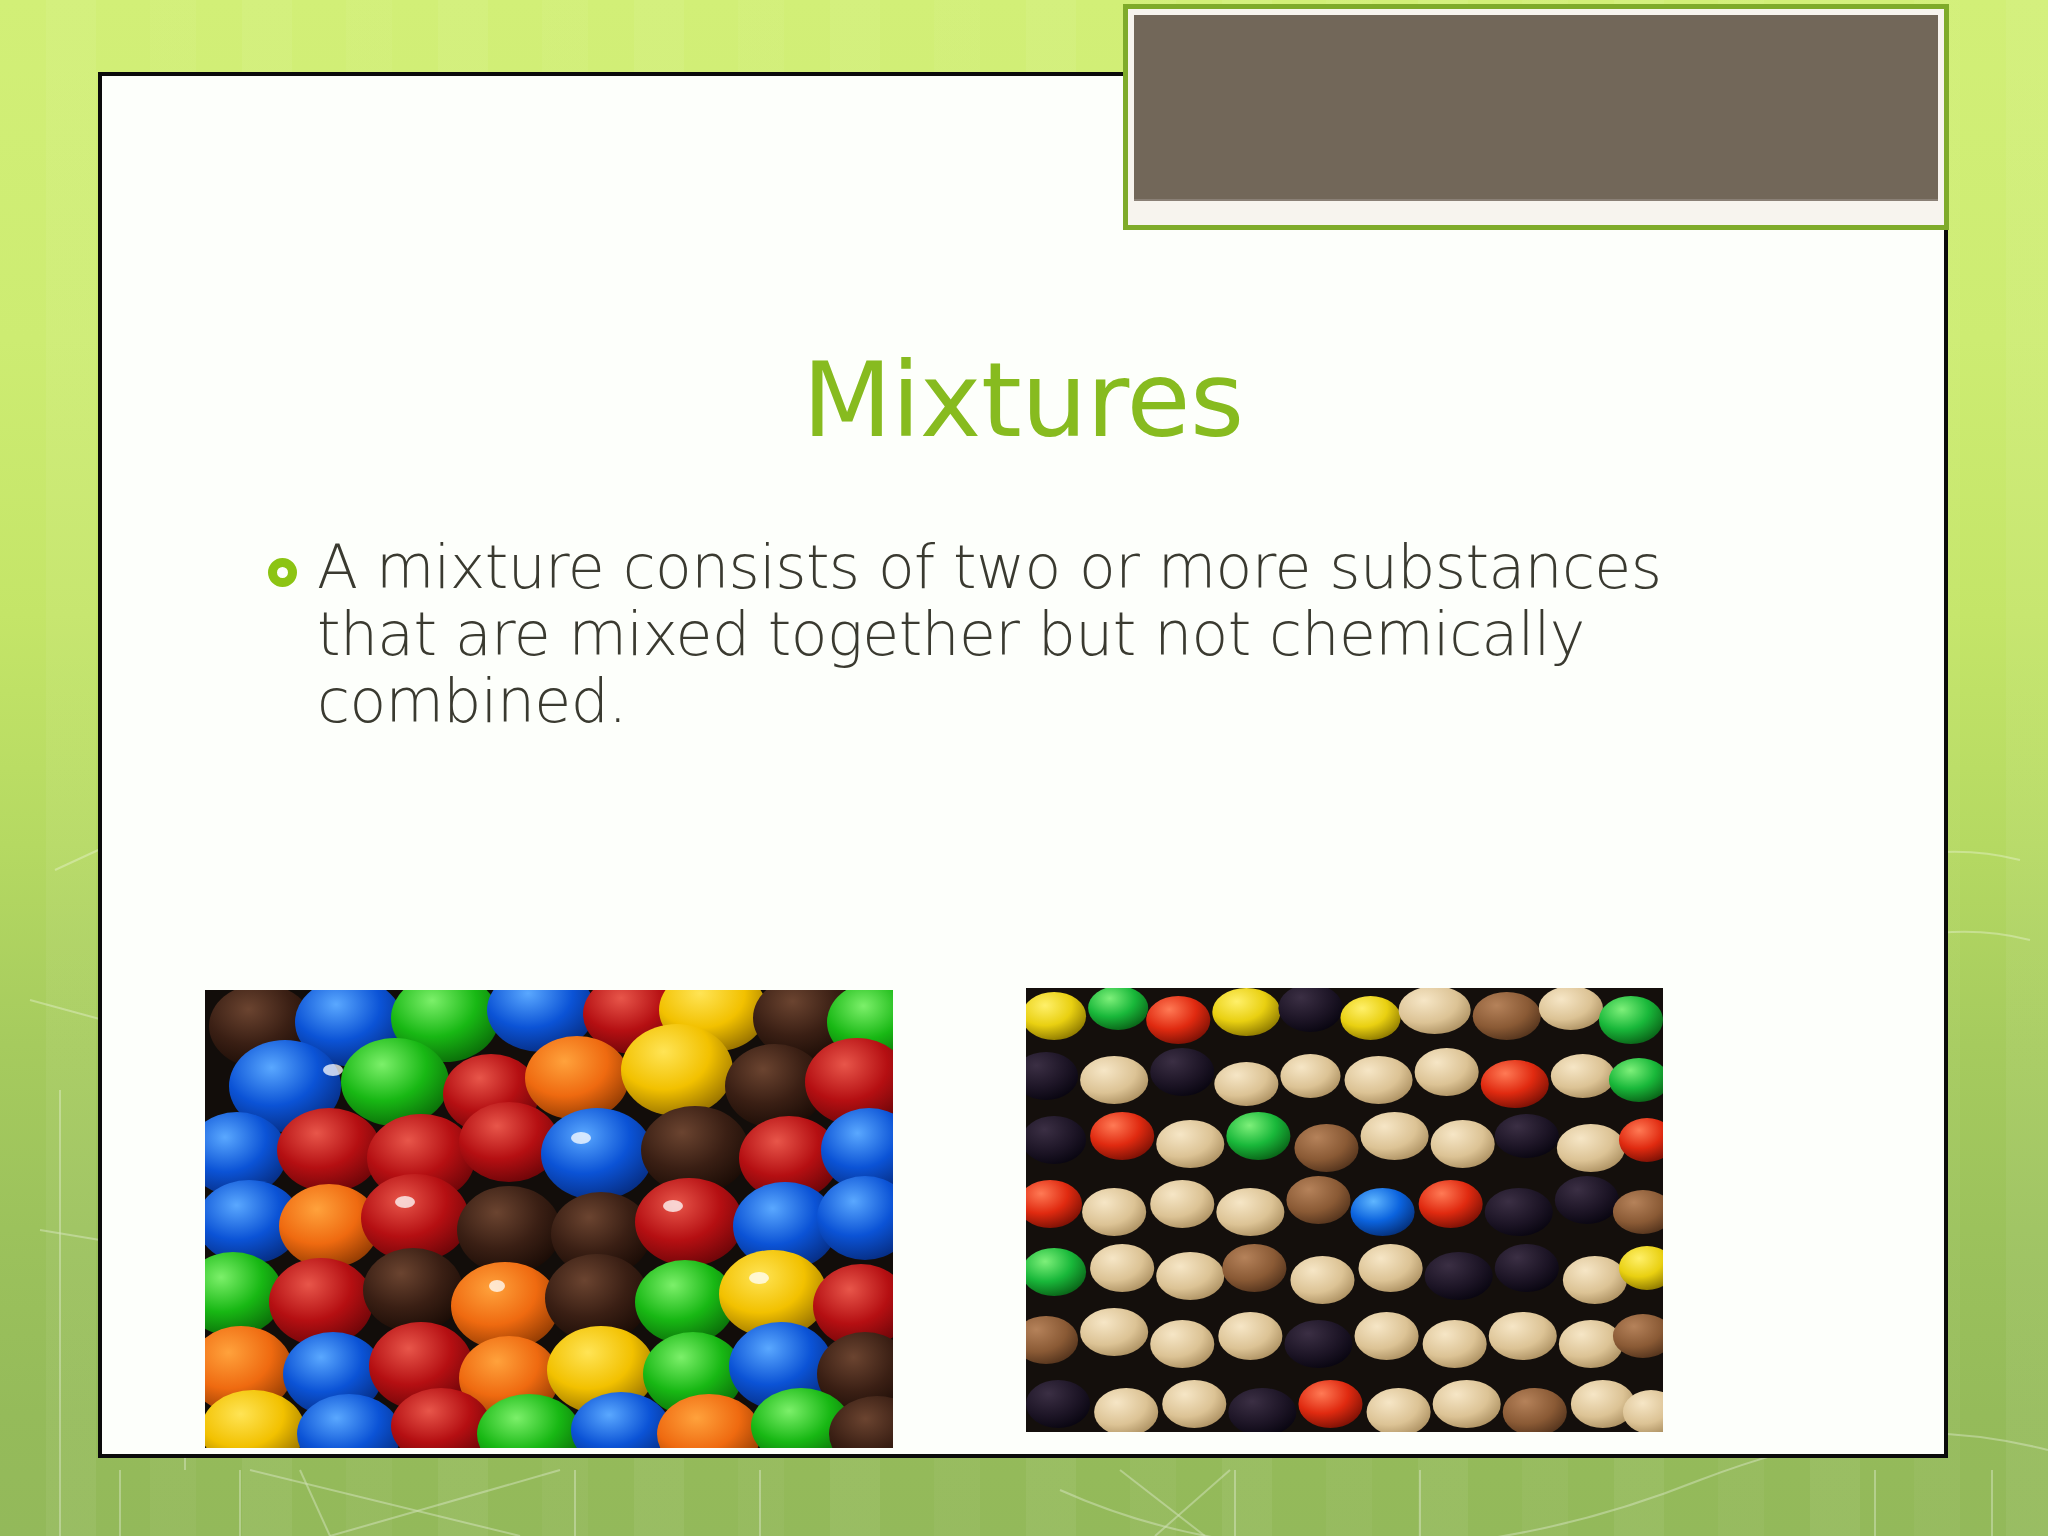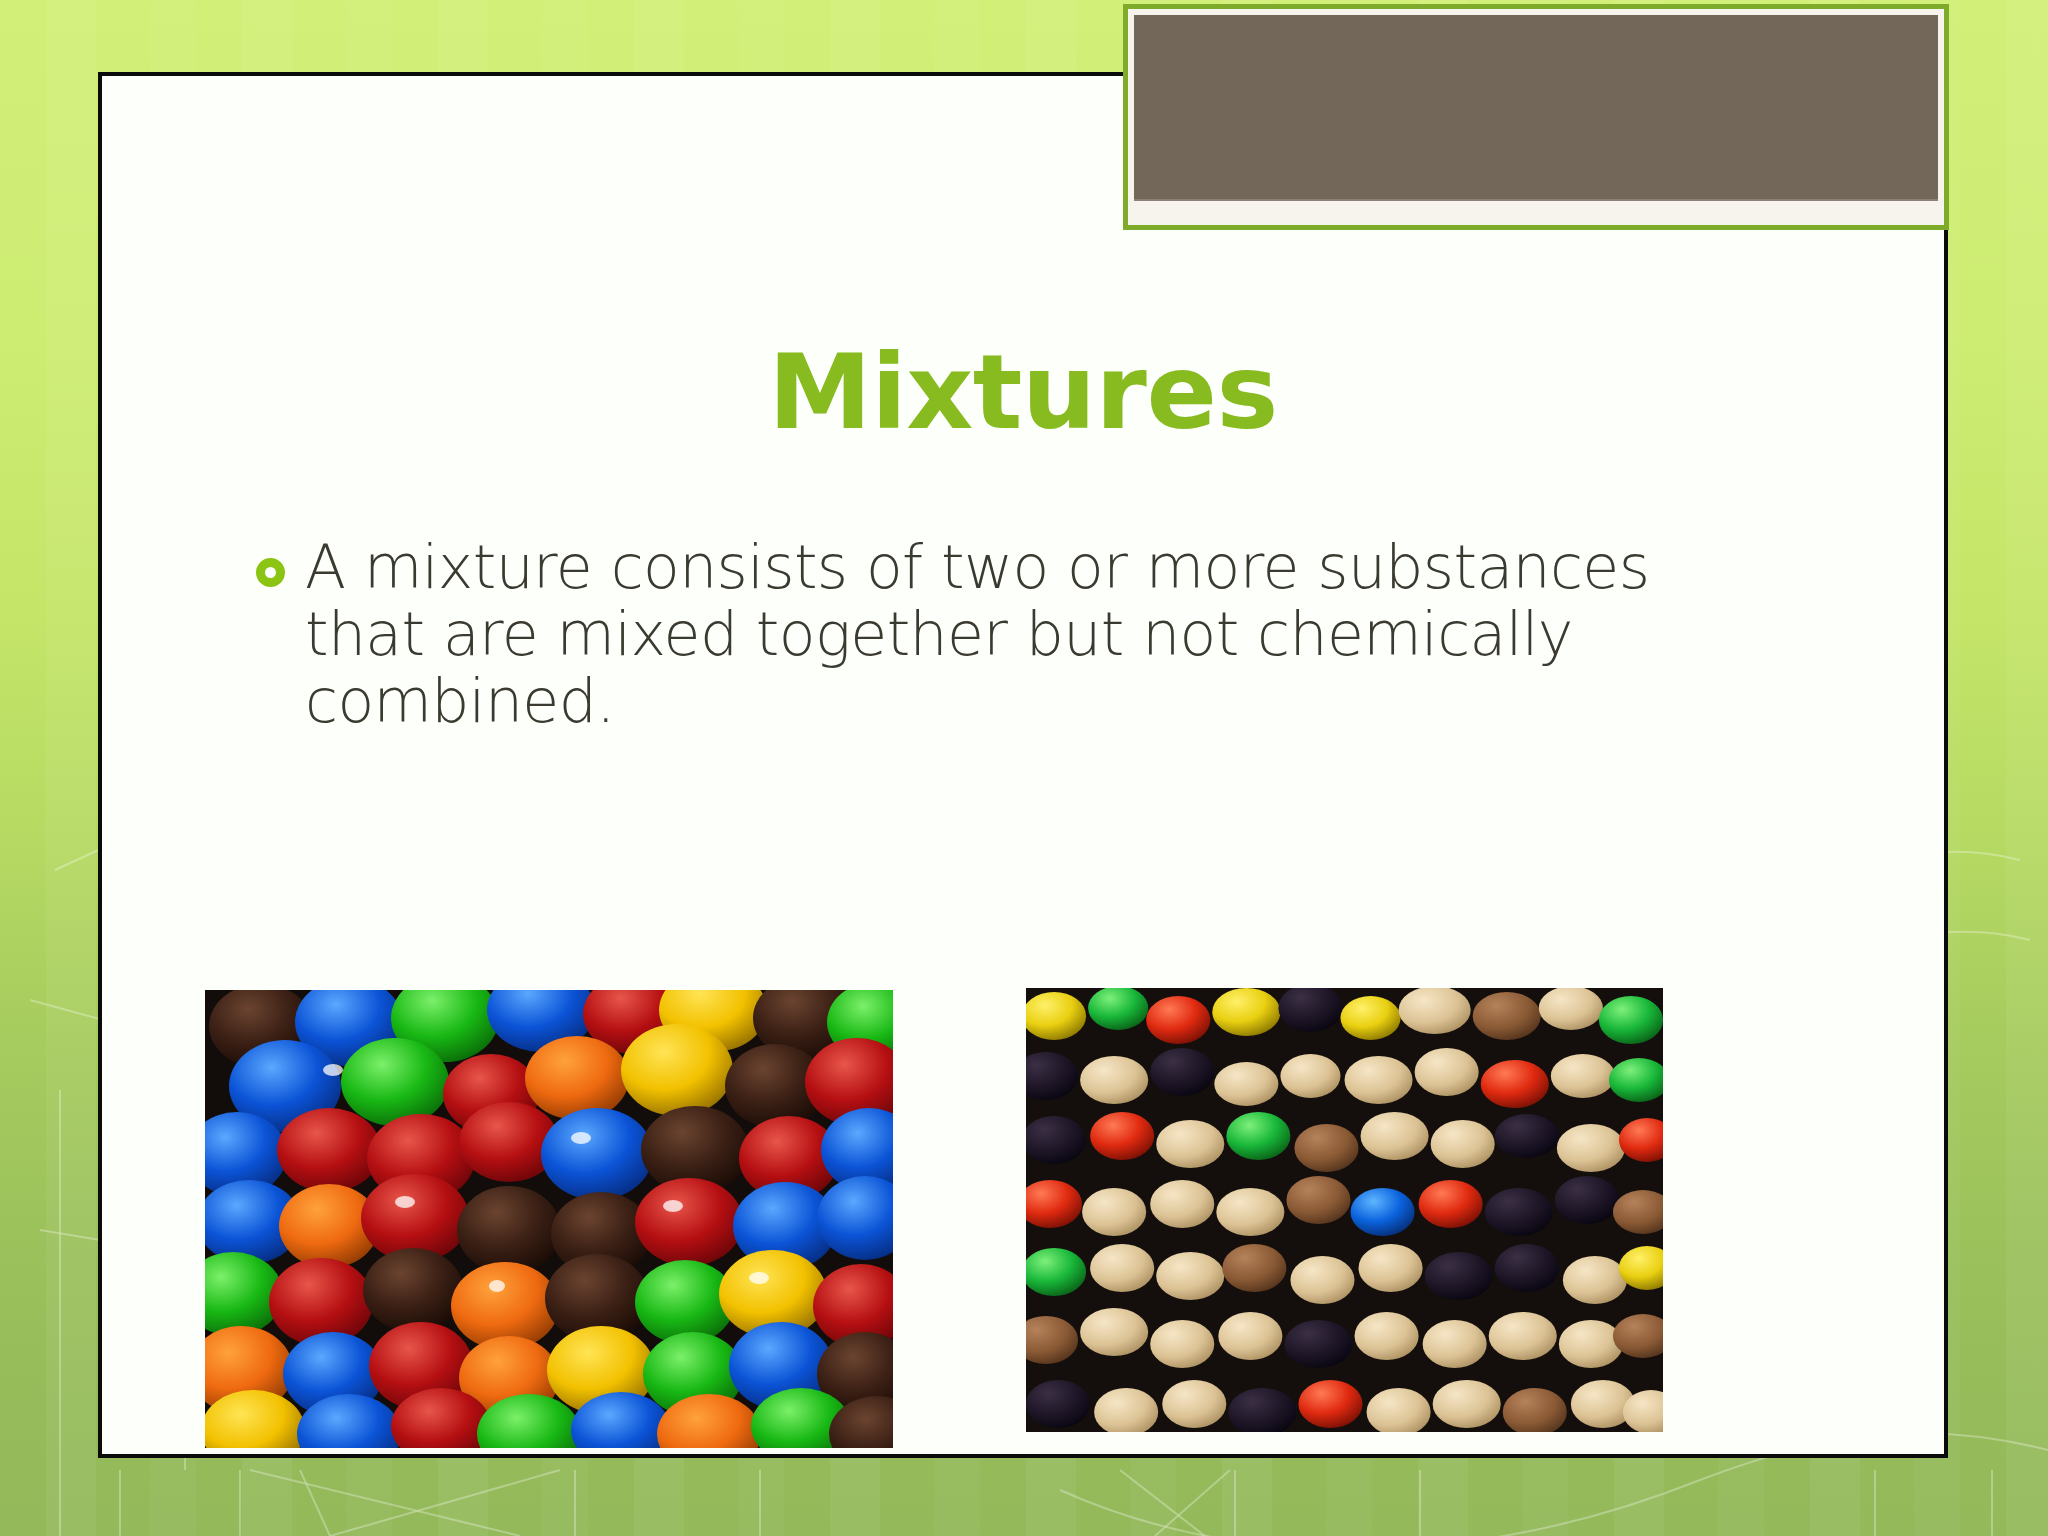--- a/index.html
+++ b/index.html
@@ -84,36 +84,36 @@
     width: 100%;
     height: 186px;
     background: #726759;
     border-bottom: 2px solid #8a8076;
   }
 
   
   .title {
     position: absolute;
     left: 98px;
-    top: 338px;
+    top: 346px;
     width: 1850px;
     text-align: center;
     font-family: "DejaVu Sans", sans-serif;
-    font-weight: 700;
+    font-weight: 400;
     font-size: 104px;
     line-height: 1.05;
     letter-spacing: -0.5px;
     color: #87bb1f;
     white-space: nowrap;
   }
 
   
   .body-list {
     position: absolute;
-    left: 256px;
+    left: 268px;
     top: 534px;
     width: 1420px;
   }
 
   .bullet-row {
     display: flex;
     align-items: flex-start;
     margin-bottom: 24px;
   }
 

